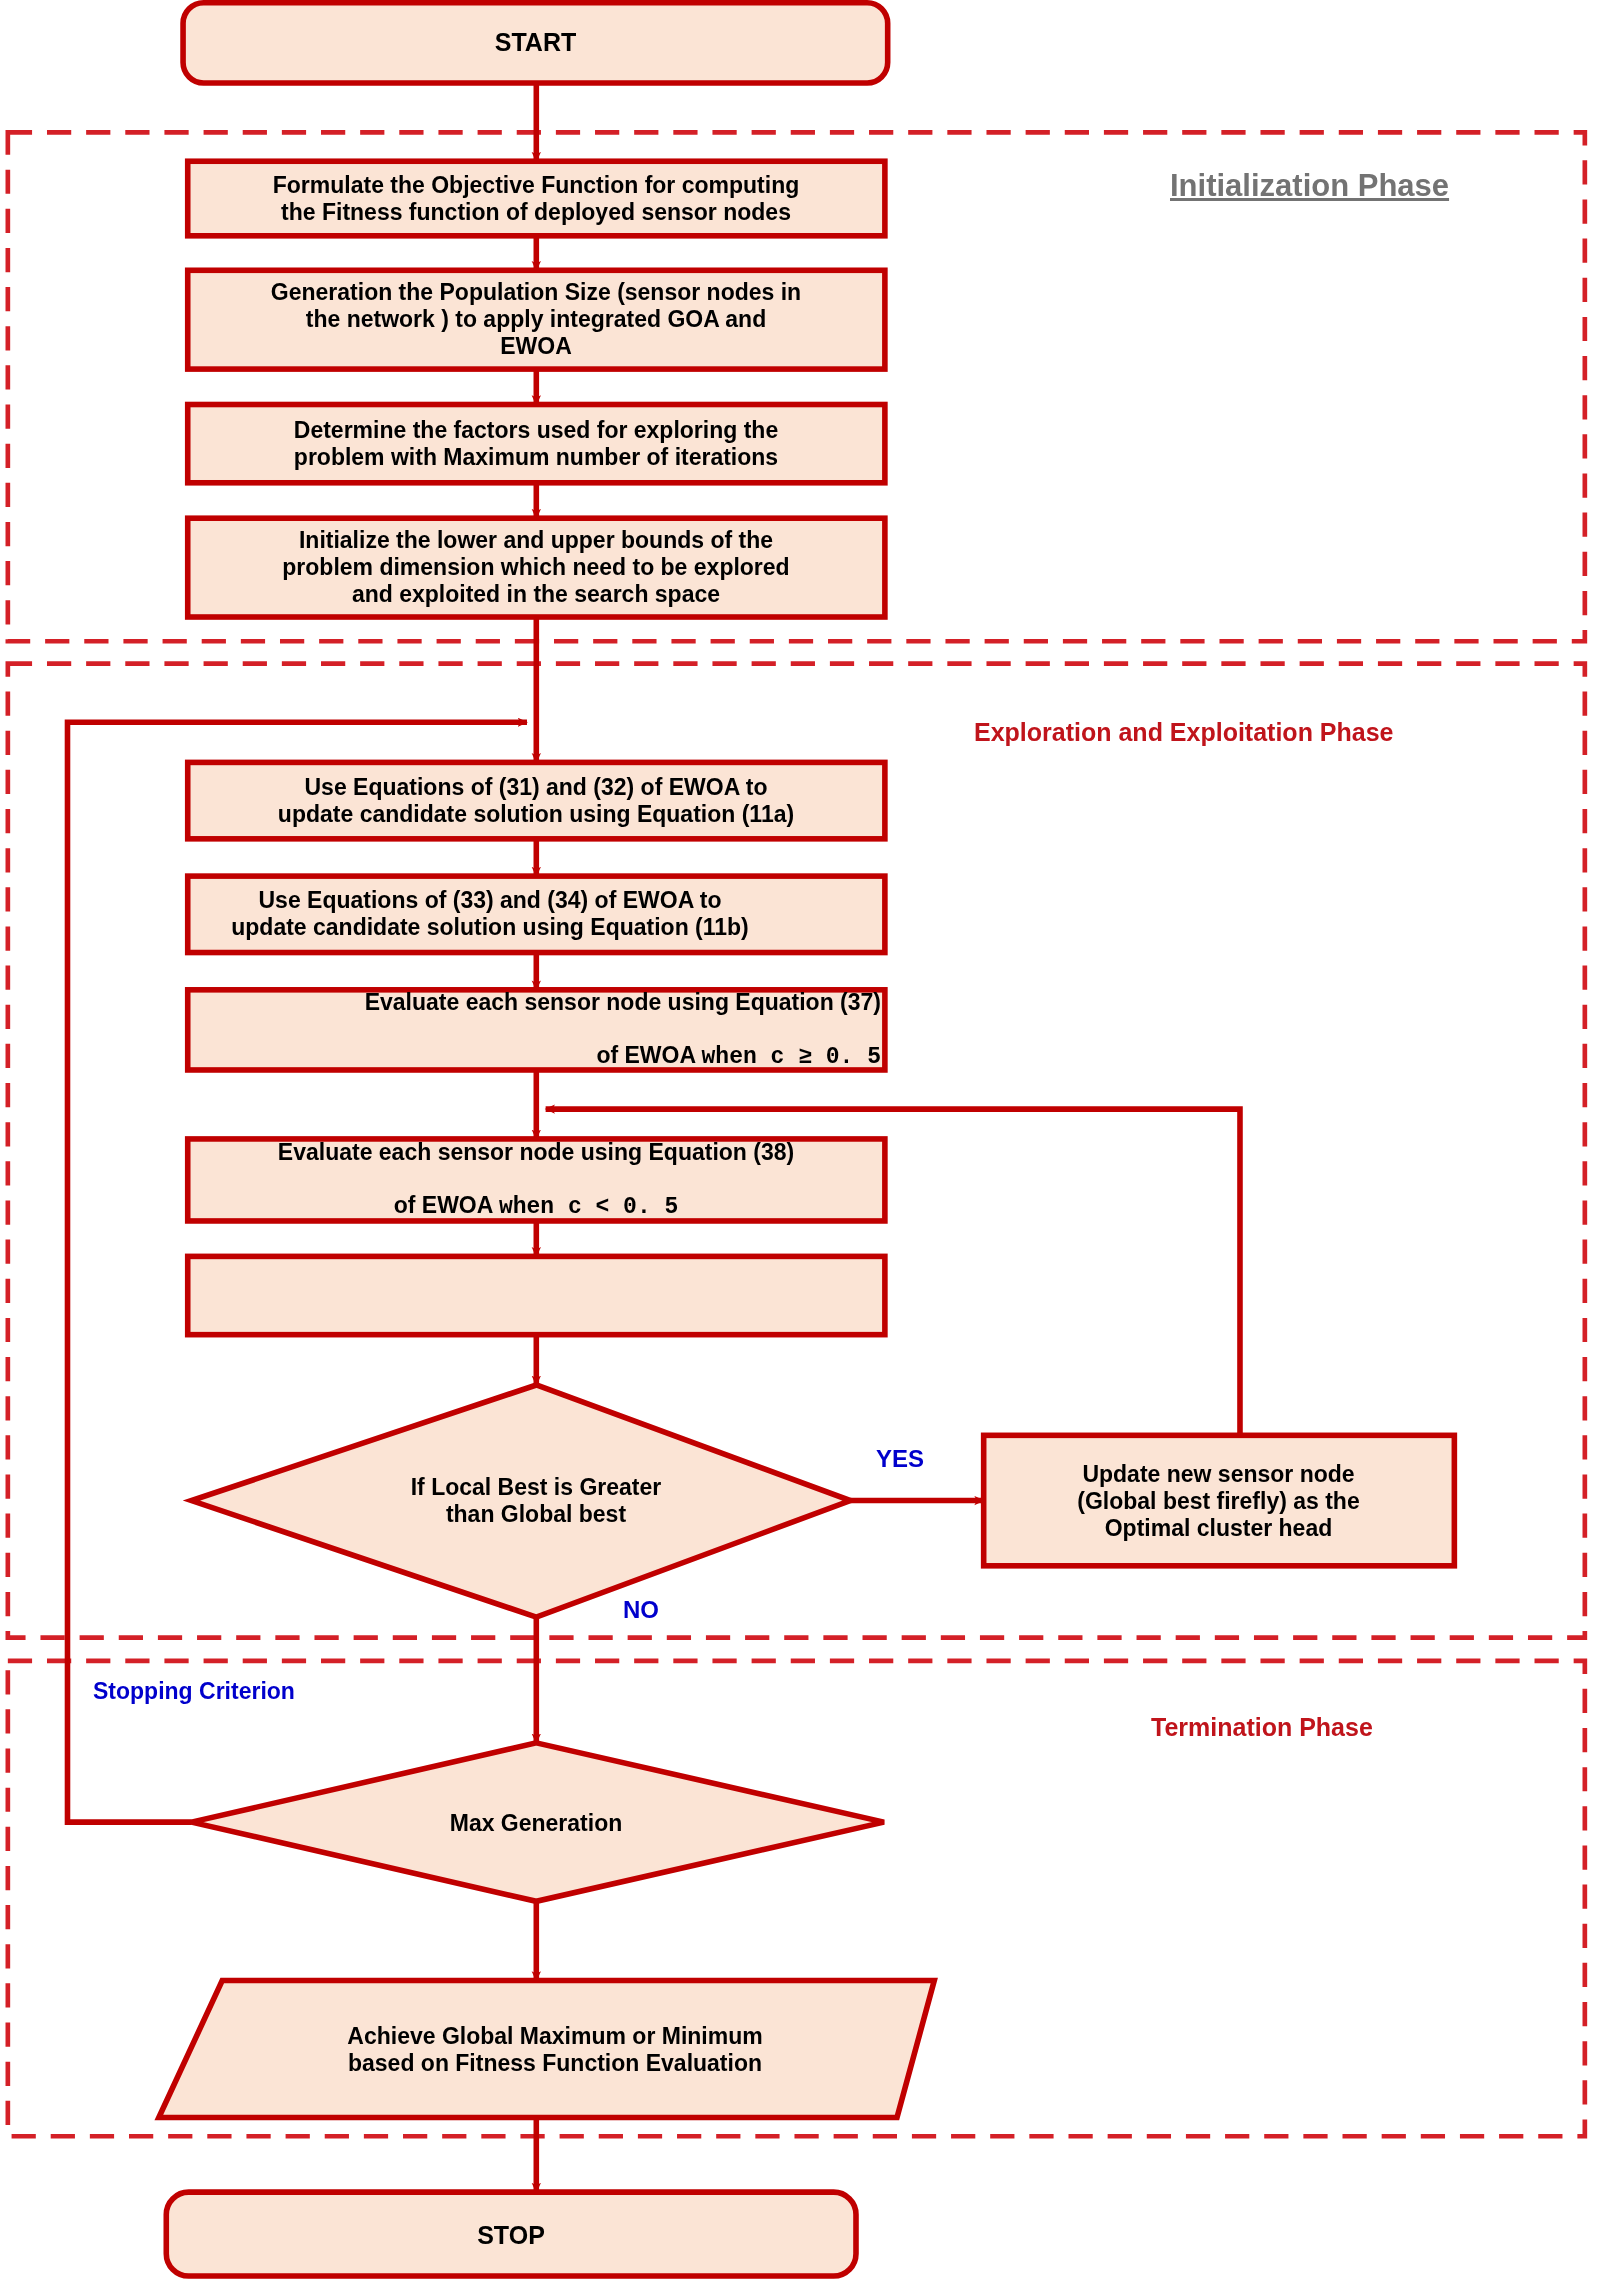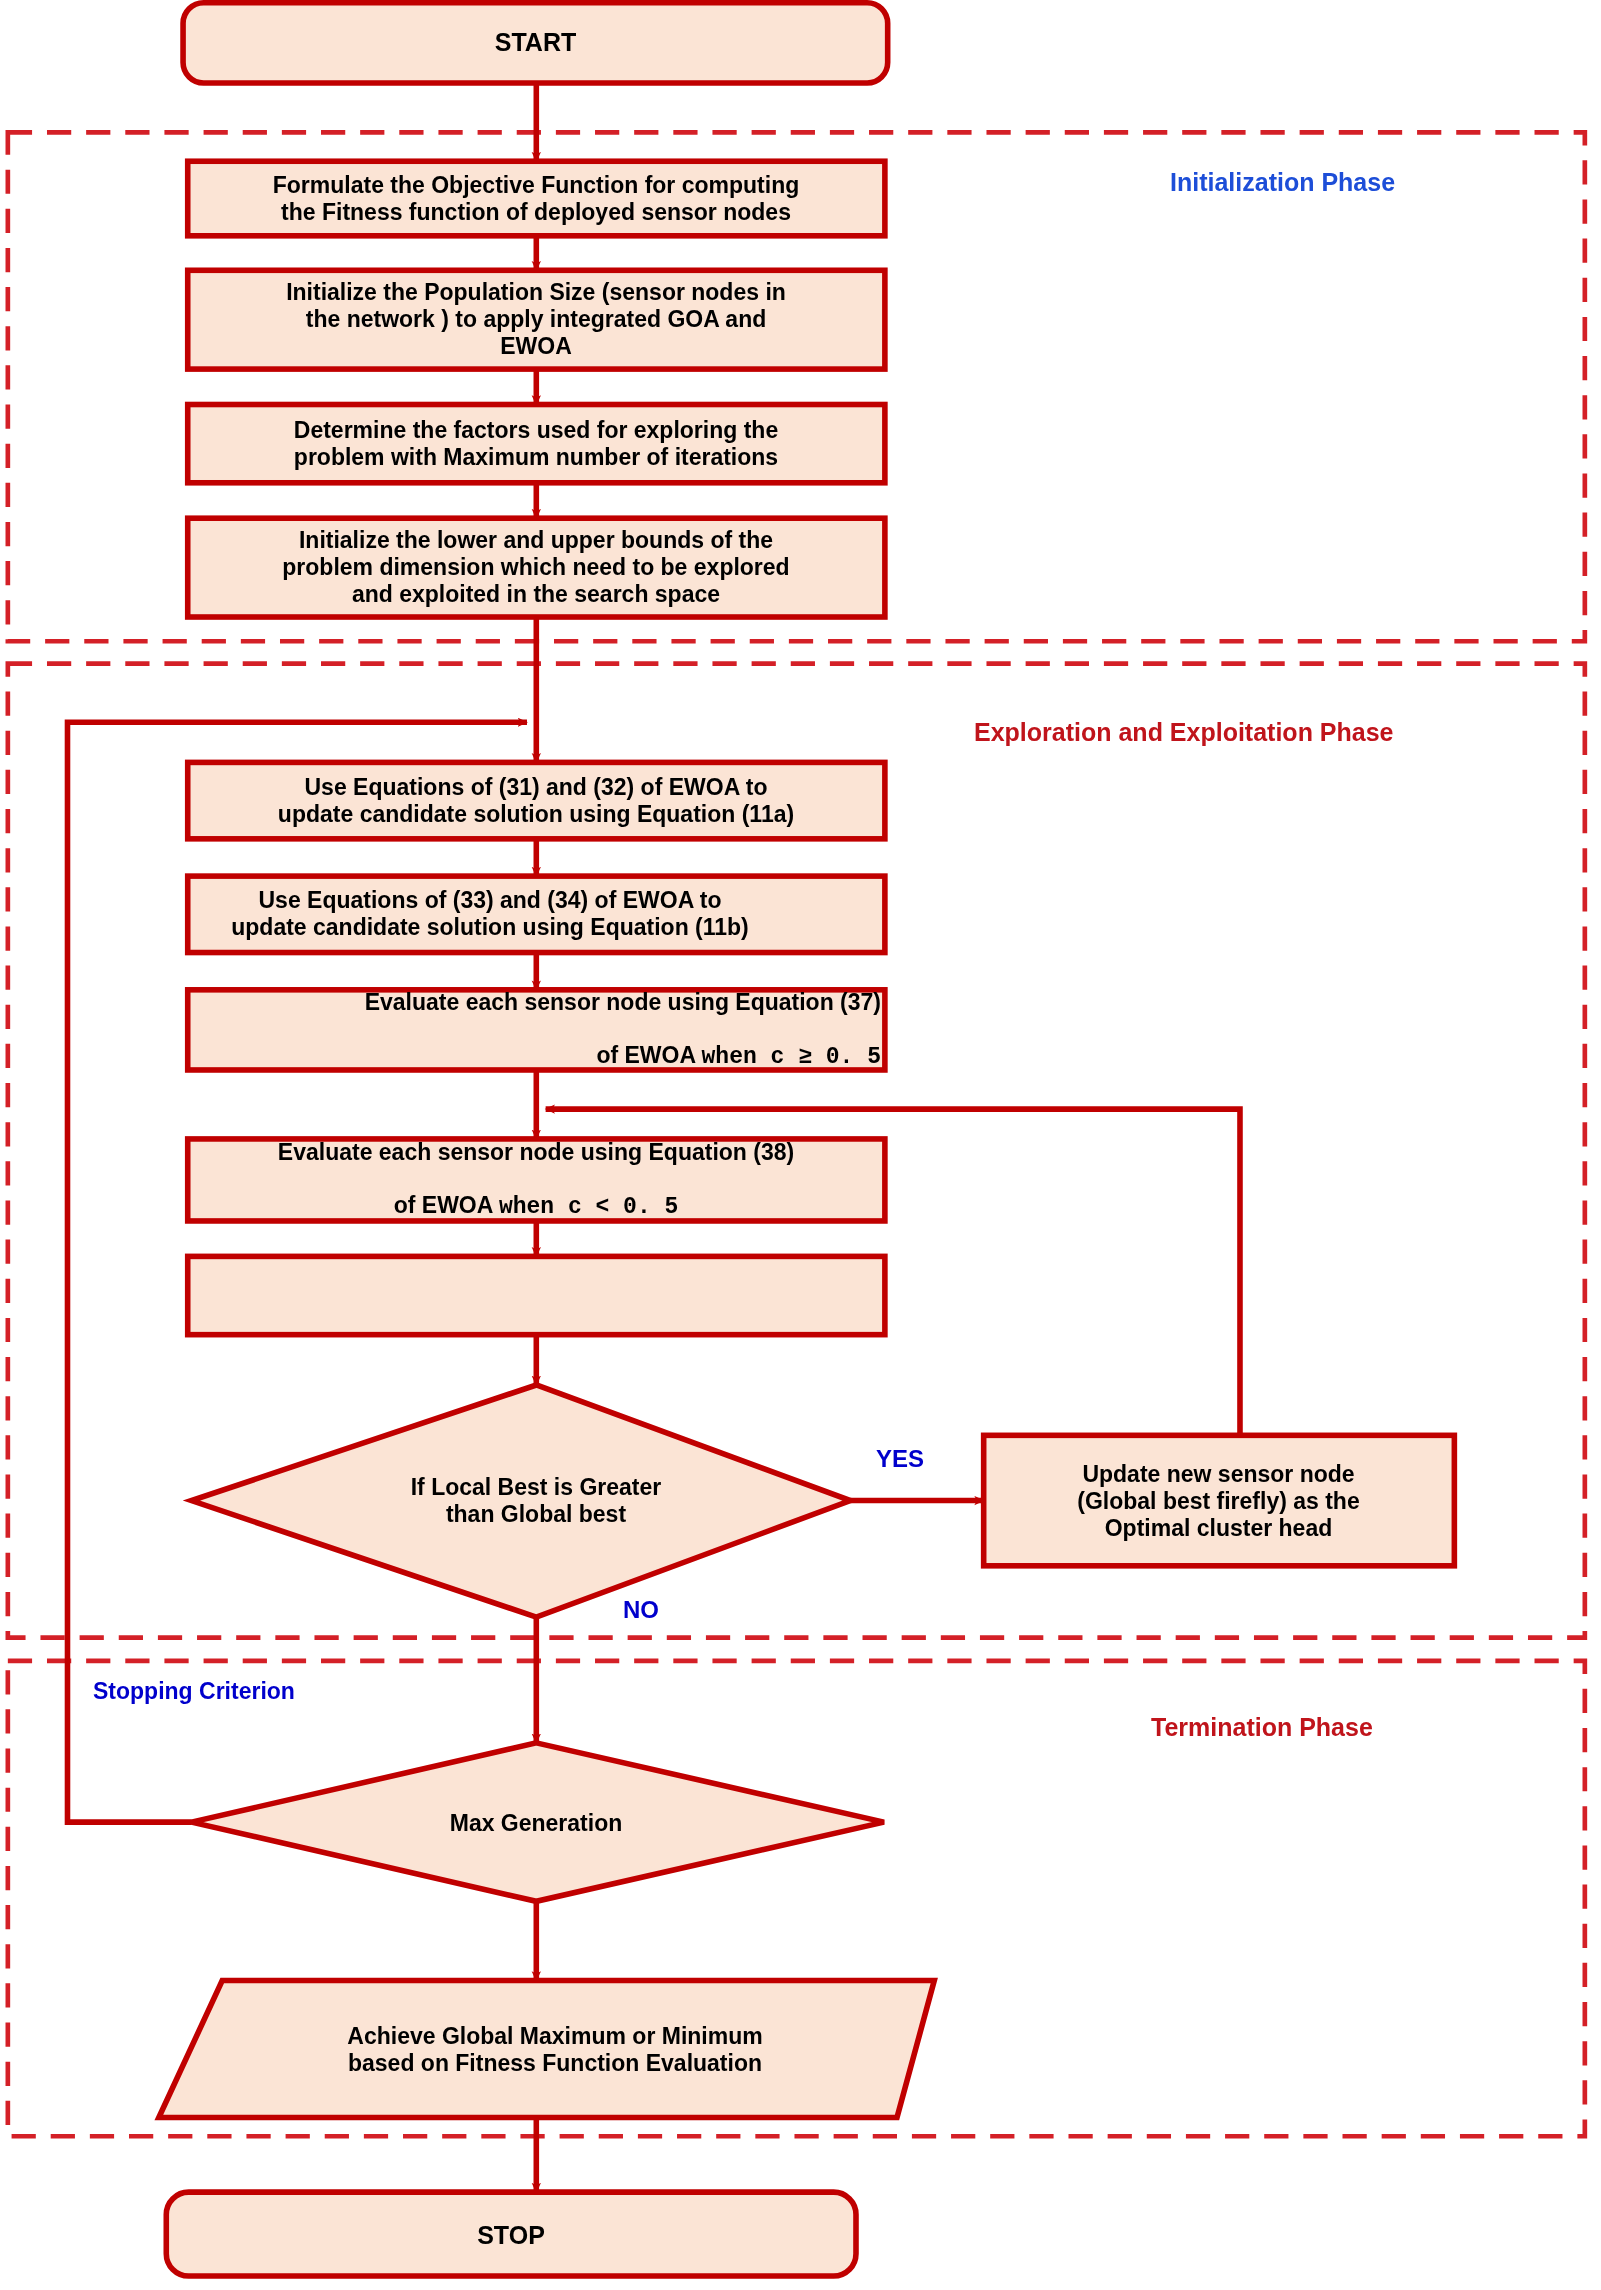--- a/index.html
+++ b/index.html
@@ -168,38 +168,38 @@
 
     <g>
       <polygon points="238,2125 1002,2125 962,2272 170,2272" fill="#fbe4d5" stroke="#c00000" stroke-width="6"></polygon>
     </g>
 
     <g>
       <rect x="178" y="2352" width="740" height="90" rx="24" ry="24" fill="#fbe4d5" stroke="#c00000" stroke-width="6"></rect>
     </g>
   </svg>
 
-  <div class="phase-label" style="left:1170px; top:168px; font-size:25px; color:#1d4ed8;">Initialization Phase</div>
+  <div class="phase-label" style="left:1170px; top:168px; font-size:31px; color:#737373;text-decoration:underline;">Initialization Phase</div>
 
   <div class="phase-label" style="left:974px; top:718px; font-size:25px; color:#c0141b;">Exploration and Exploitation  Phase</div>
 
   <div class="phase-label" style="left:1151px; top:1713px; font-size:25px; color:#c0141b;">Termination Phase</div>
 
   <div class="phase-label" style="left:93px; top:1678px; font-size:23px; color:#0000cc;">Stopping Criterion</div>
 
   <div class="edge-label" style="left:876px; top:1445px; font-size:24px; color:#0000cc;">YES</div>
 
   <div class="edge-label" style="left:623px; top:1596px; font-size:24px; color:#0000cc;">NO</div>
 
   <div class="node-text" style="left:183px; top:2.8px; width:705px; height:80px; font-size:25px;">START</div>
 
   <div class="node-text" style="left:191px; top:161px; width:690px; height:75px; font-size:23px;">Formulate the Objective Function for computing
 the Fitness function of deployed sensor nodes</div>
 
-  <div class="node-text" style="left:191px; top:270px; width:690px; height:99px; font-size:23px;">Initialize the Population Size (sensor nodes in
+  <div class="node-text" style="left:191px; top:270px; width:690px; height:99px; font-size:23px;">Generation the Population Size (sensor nodes in
 the network )  to apply integrated GOA and
 EWOA</div>
 
   <div class="node-text" style="left:191px; top:518px; width:690px; height:99px; font-size:23px;">Initialize the lower and upper bounds of the
 problem dimension which need to be explored
 and exploited in the search space</div>
 
   <div class="node-text" style="left:191px; top:405px; width:690px; height:78px; font-size:23px;">Determine the factors used for exploring the
 problem with  Maximum number of iterations</div>
 

